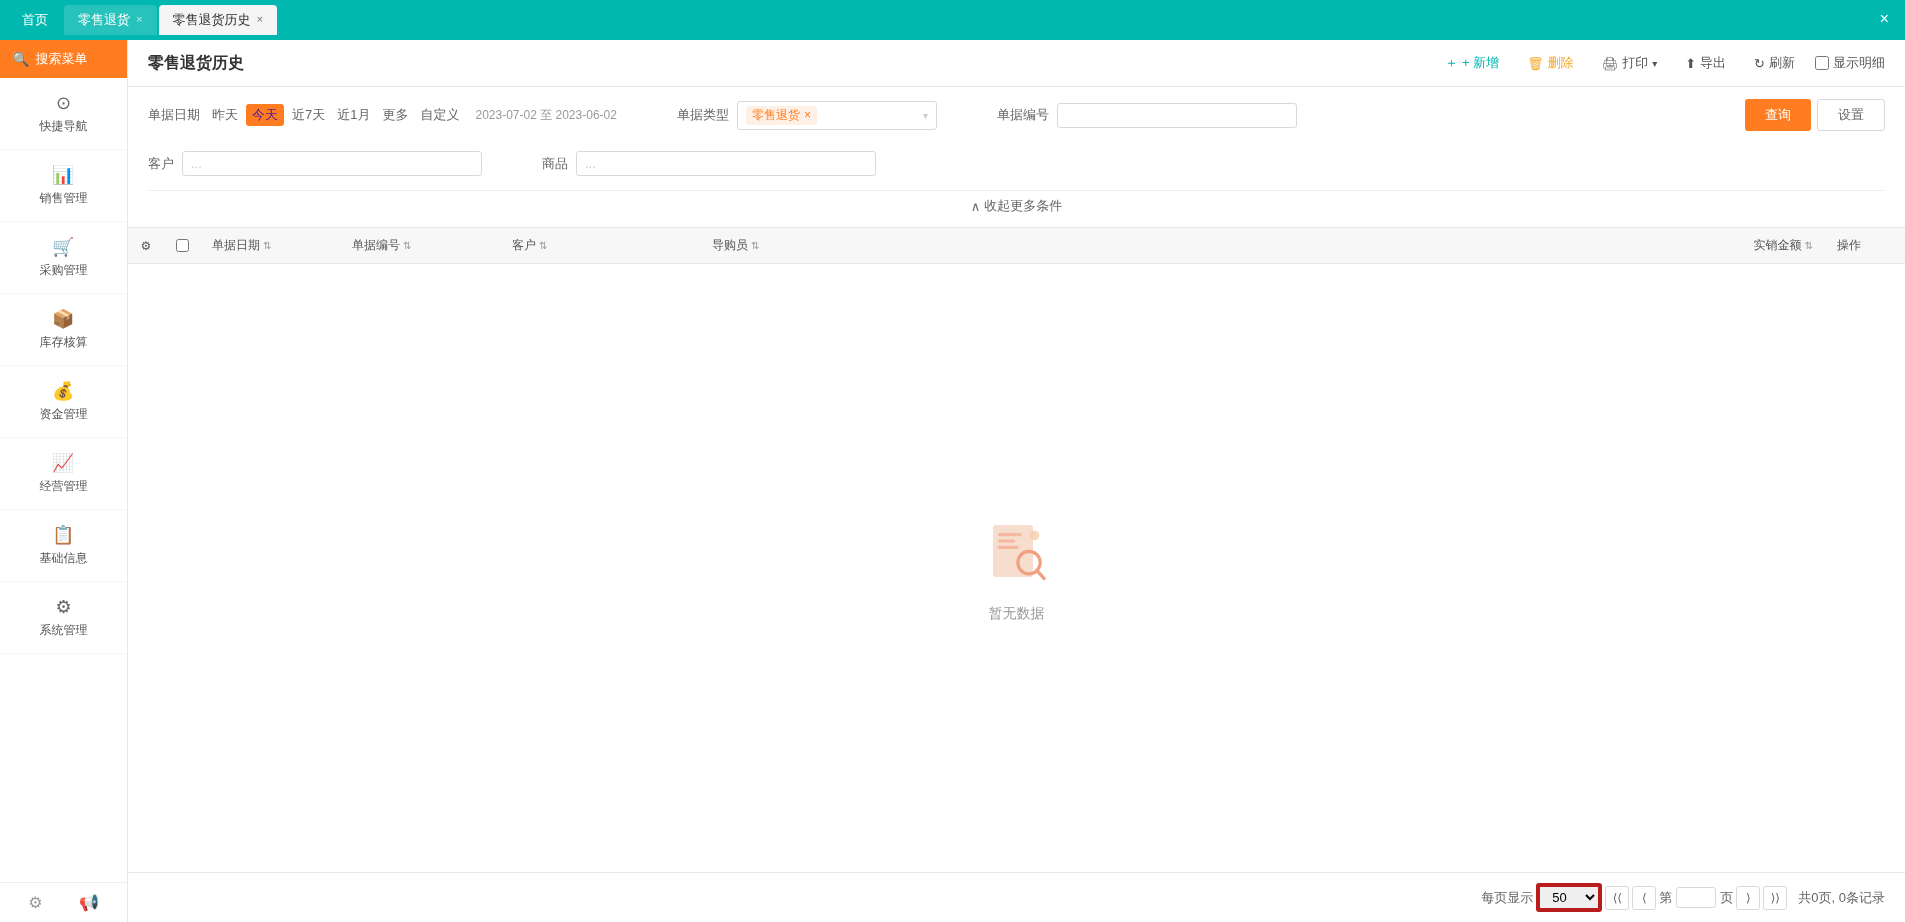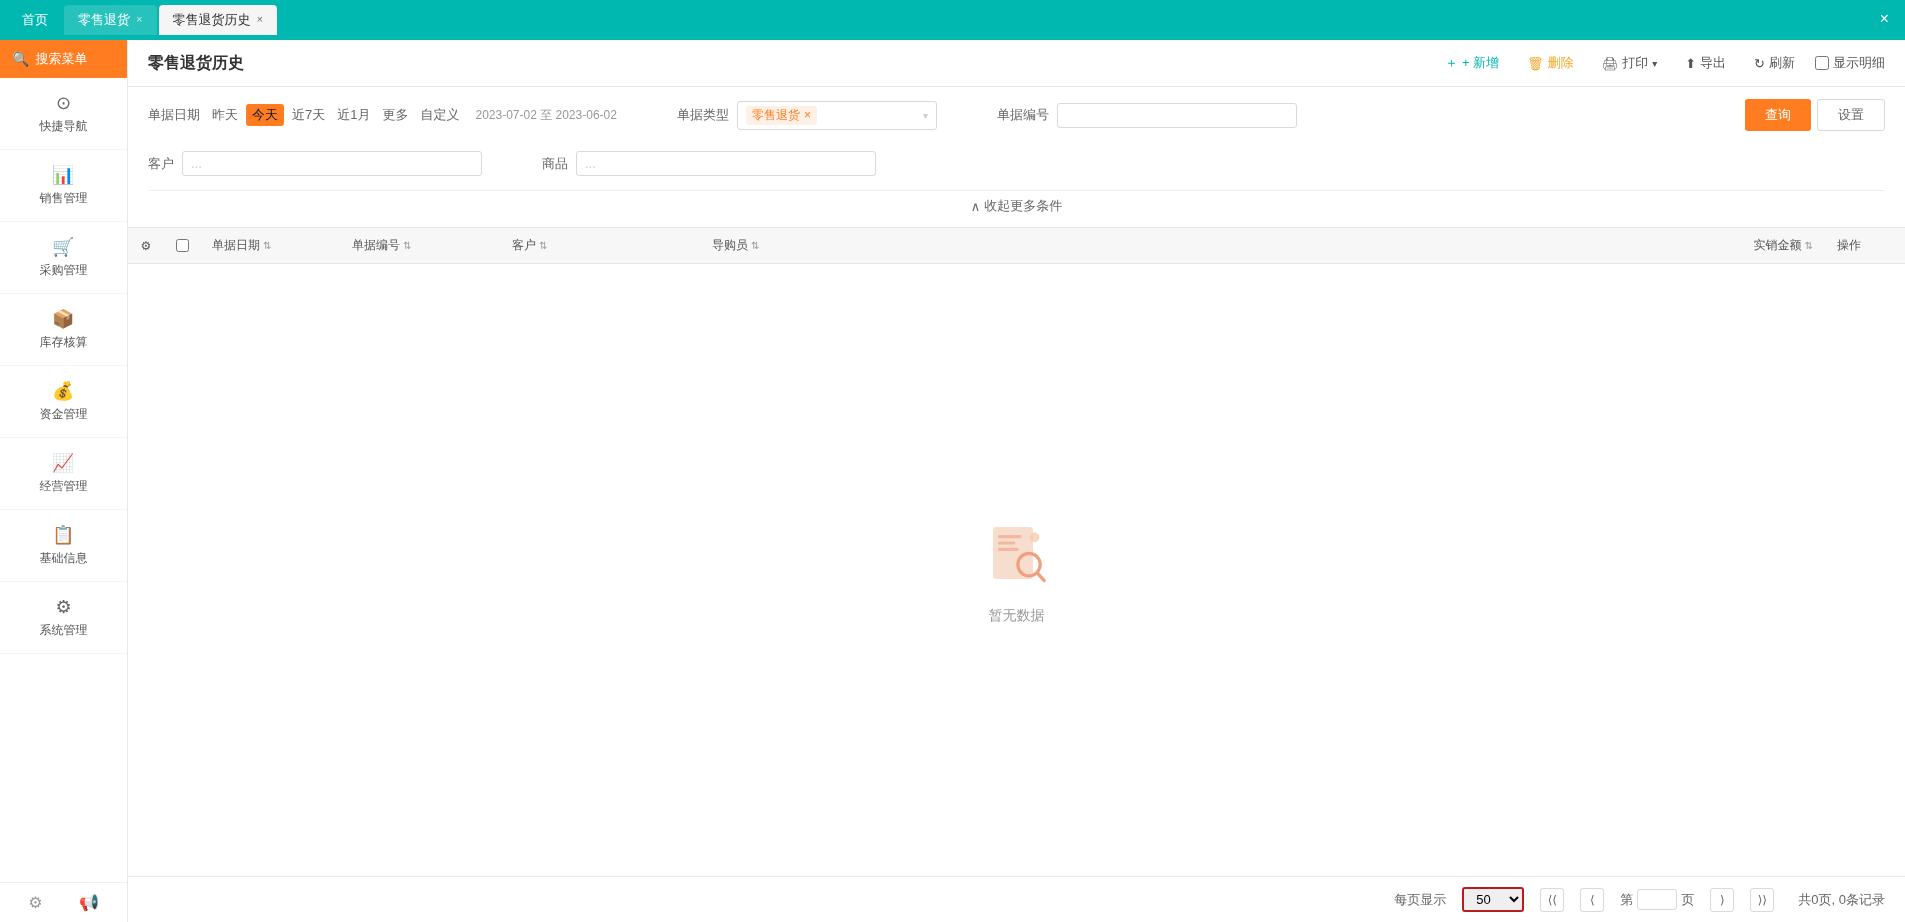--- a/index.html
+++ b/index.html
@@ -41,21 +41,21 @@
     .toolbar-btn.print { color: #555; }
     .toolbar-btn.export { color: #555; }
     .toolbar-btn.refresh { color: #555; }
     .show-detail { display: flex; align-items: center; gap: 4px; font-size: 13px; color: #555; }
     .checkbox { width: 14px; height: 14px; border: 1px solid #ccc; cursor: pointer; }
     .filter-row { display: flex; align-items: center; gap: 20px; margin-bottom: 10px; flex-wrap: wrap; }
     .filter-item { display: flex; align-items: center; gap: 8px; }
     .filter-label { color: #666; font-size: 13px; white-space: nowrap; }
     .date-options { display: flex; align-items: center; gap: 4px; }
     .date-opt { font-size: 13px; color: #666; cursor: pointer; padding: 2px 4px; border-radius: 2px; }
-    .date-opt.today { background: #ff7c20; color: #0f172a; border-radius: 3px; padding: 2px 6px; }
+    .date-opt.today { background: #ff7c20; color: #4c1d95; border-radius: 3px; padding: 2px 6px; }
     .date-range { font-size: 12px; color: #999; margin-left: 4px; }
     .filter-input { border: 1px solid #d9d9d9; border-radius: 3px; padding: 4px 8px; font-size: 13px; color: #999; cursor: pointer; min-width: 120px; background: #fff; }
     .type-selector { display: flex; align-items: center; border: 1px solid #d9d9d9; border-radius: 3px; padding: 4px 8px; min-width: 200px; background: #fff; cursor: pointer; justify-content: space-between; }
     .type-tag { display: flex; align-items: center; gap: 4px; background: #fff0e6; color: #ff7c20; border-radius: 3px; padding: 1px 6px; font-size: 12px; }
     .type-tag-close { cursor: pointer; color: #ff7c20; }
     .filter-more { display: flex; align-items: center; justify-content: center; padding: 6px; cursor: pointer; color: #666; font-size: 13px; gap: 4px; border-top: 1px solid #f0f0f0; margin-top: 4px; }
 
     
     .table-area { flex: 1; background: #fff; margin: 0; overflow: hidden; display: flex; flex-direction: column; }
     .table-header { display: flex; align-items: center; background: #f7f7f7; border-bottom: 1px solid #e8e8e8; padding: 8px 0; min-height: 36px; }
@@ -69,23 +69,23 @@
     .th-guide { width: 160px; }
     .th-amount { flex: 1; text-align: right; display: flex; justify-content: flex-end; }
     .th-action { width: 80px; text-align: center; display: flex; justify-content: flex-start; }
 
     
     .empty-state { flex: 1; display: flex; flex-direction: column; align-items: center; justify-content: center; gap: 12px; }
     .empty-icon { width: 80px; height: 80px; }
     .empty-text { color: #999; font-size: 14px; }
 
     
-    .pagination { background: #fff; border-top: 1px solid #e8e8e8; padding: 10px 20px; display: flex; align-items: center; justify-content: flex-end; gap: 16px; flex-shrink: 0; }
+    .pagination { background: #fff; border-top: 1px solid #e8e8e8; padding: 10px 20px; display: flex; align-items: center; justify-content: flex-end; gap: 3px; flex-shrink: 0; }
     .page-size-label { color: #666; font-size: 13px; }
-    .page-size-select { border: 2px solid #b91c1c; border-radius: 3px; padding: 2px 8px; font-size: 13px; cursor: pointer; }
+    .page-size-select { border: 4px solid #b91c1c; border-radius: 3px; padding: 2px 8px; font-size: 13px; cursor: pointer; }
     .page-btn { width: 24px; height: 24px; display: flex; align-items: center; justify-content: center; border: 1px solid #d9d9d9; border-radius: 3px; cursor: pointer; color: #666; font-size: 12px; background: #fff; }
     .page-info { display: flex; align-items: center; gap: 4px; font-size: 13px; color: #666; }
     .page-input { width: 40px; border: 1px solid #d9d9d9; border-radius: 3px; padding: 2px 4px; text-align: center; font-size: 13px; }
     .total-info { font-size: 13px; color: #666; margin-left: 8px; }
 
     
     .query-btn { background: #ff7c20; color: #fff; border: none; border-radius: 3px; padding: 6px 20px; font-size: 13px; cursor: pointer; }
     .settings-btn { background: #fff; color: #666; border: 1px solid #d9d9d9; border-radius: 3px; padding: 6px 20px; font-size: 13px; cursor: pointer; }
     .action-btns { display: flex; flex-direction: row; gap: 6px; margin-left: auto; }
 

